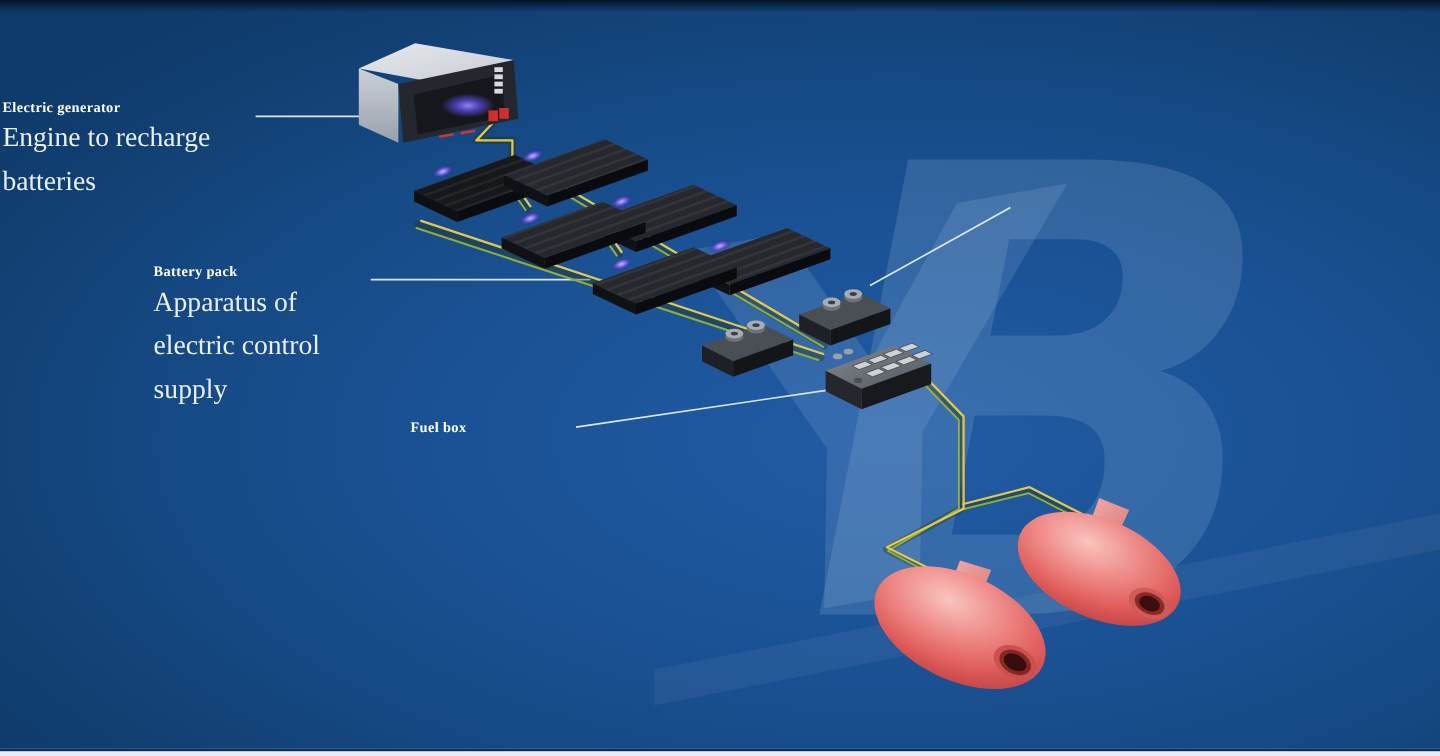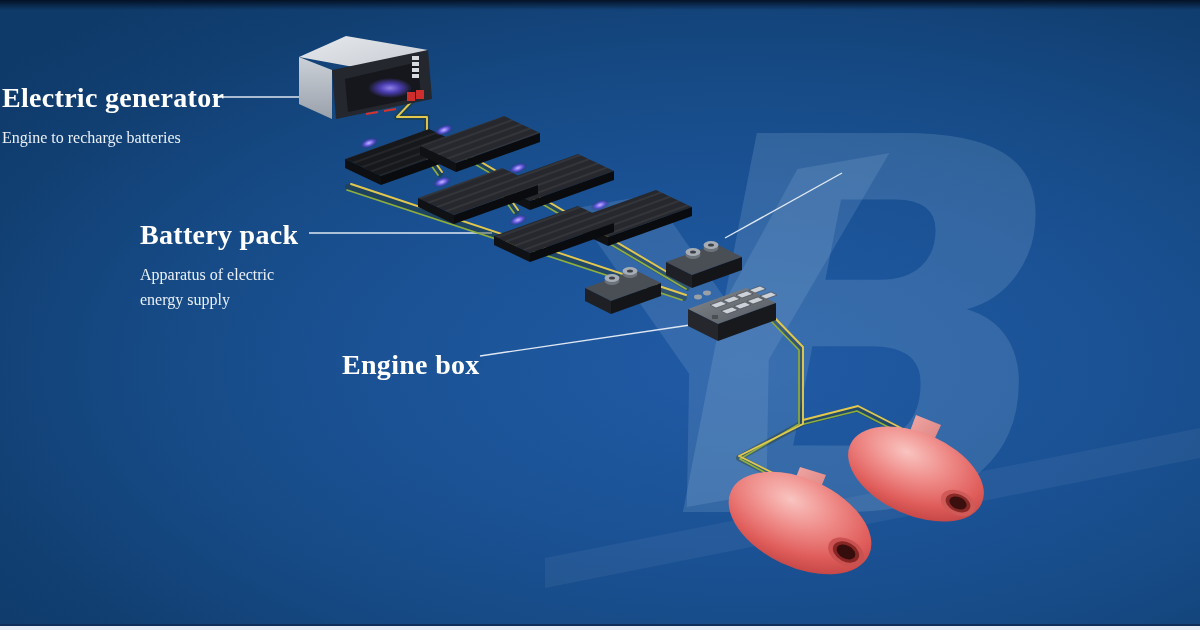--- a/index.html
+++ b/index.html
@@ -8,24 +8,24 @@
     font-family:"Liberation Serif", serif;
     background:
       radial-gradient(ellipse 80% 75% at 62% 58%, #215ba5 0%, #1b5295 38%, #164a85 62%, #113f72 84%, #0e3a69 100%);
   }
   .stage svg{position:absolute;left:0;top:0;}
   .top-fade{position:absolute;top:0;left:0;right:0;height:10px;
     background:linear-gradient(rgba(2,10,24,.85),rgba(2,10,24,0));}
   .bottom-bar{position:absolute;left:0;right:0;bottom:0;height:4px;
     background:#e6edf5;border-top:2px solid #0d2f5a;}
   .label{position:absolute;color:#f4f7fb;}
-  .label .title{display:block;font-weight:bold;font-size:28px;letter-spacing:.3px;color:#ffffff;}
-  .label .desc{display:block;margin-top:11px;font-size:16px;line-height:1.58;color:#eaf0f7;}
+  .label .title{display:block;font-weight:bold;font-size:12px;letter-spacing:.3px;color:#ffffff;}
+  .label .desc{display:block;font-size:23px;line-height:1.58;color:#eaf0f7;}
   .lab-generator{left:2px;top:82px;width:230px;}
-  .lab-battery{left:140px;top:219px;width:178px;font-family:Liberation Serif, serif;}
+  .lab-battery{left:128px;top:219px;width:178px;font-family:Liberation Serif, serif;}
   .lab-fuel{left:854px;top:147px;width:252px;}
   .lab-smart{left:342px;top:349px;width:252px;}
 </style>
 </head>
 <body>
 
 <div class="stage">
 
 <svg width="1200" height="630" viewBox="0 0 1200 630">
   <defs>
@@ -251,25 +251,25 @@
   </g>
 </svg>
 
   <div class="label lab-generator">
     <span class="title">Electric generator</span>
     <span class="desc">Engine to recharge batteries</span>
   </div>
 
   <div class="label lab-battery">
     <span class="title">Battery pack</span>
-    <span class="desc">Apparatus of electric energy supply</span>
+    <span class="desc">Apparatus of electric control supply</span>
   </div>
 
   <div class="label lab-fuel">
   </div>
 
   <div class="label lab-smart">
-    <span class="title">Engine box</span>
+    <span class="title">Fuel box</span>
   </div>
 
   <div class="top-fade"></div>
   <div class="bottom-bar"></div>
 </div>
 
 </body></html>

